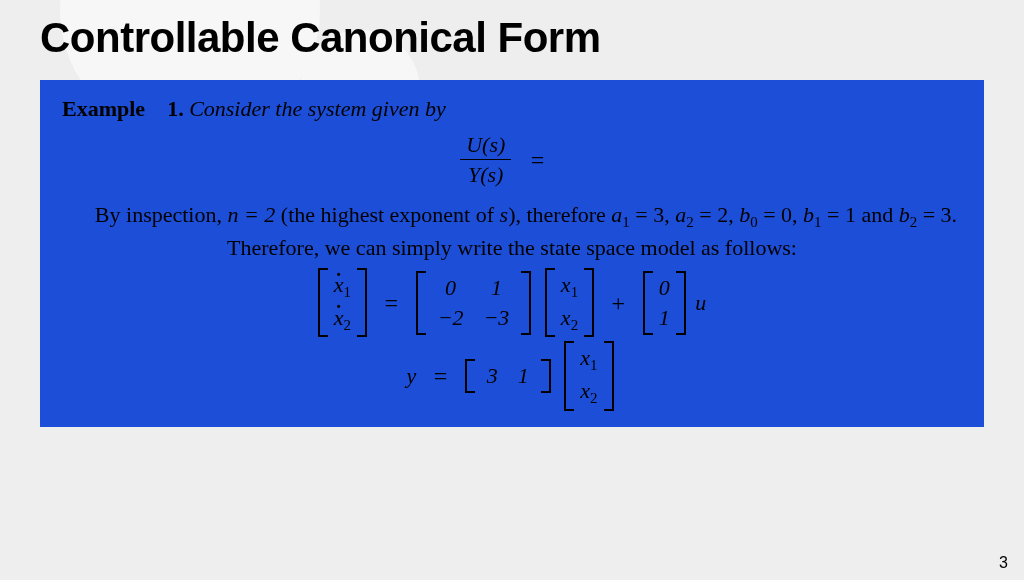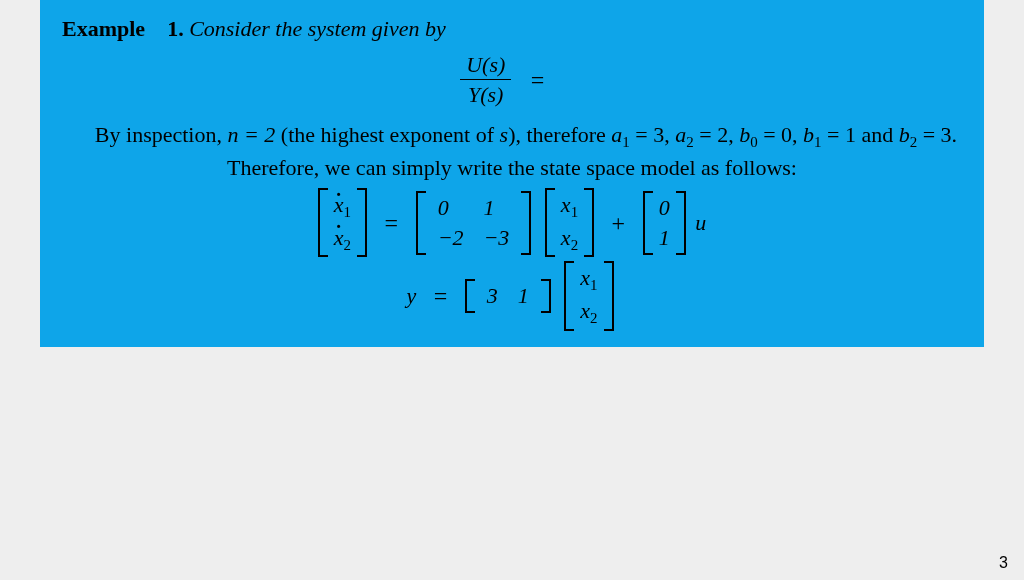--- a/index.html
+++ b/index.html
@@ -34,21 +34,21 @@
   h1.title {
     font-family: 'Arial Black', Arial, sans-serif;
     font-weight: 900;
     font-size: 42px;
     letter-spacing: -0.5px;
     color: #000;
     margin: 14px 0 18px 0;
   }
 
   .content-box {
-    background: #0ea5e9;
+    background: #1d4ed8;
     padding: 14px 22px 12px 22px;
     font-size: 22px;
     line-height: 1.35;
     color: #000;
   }
 
   .ex-line { margin-bottom: 4px; }
   .ex-label { font-weight: bold; font-style: normal; }
   .ex-num   { font-weight: bold; font-style: normal; }
   .ex-text  { font-style: italic; }
@@ -88,21 +88,21 @@
     content: "";
     position: absolute;
     top: 0; bottom: 0;
     width: 8px;
     border-top: 2px solid #000;
     border-bottom: 2px solid #000;
   }
   .mat::before { left: 0;  border-left: 2px solid #000; }
   .mat::after  { right: 0; border-right: 2px solid #000; }
   .mat table { border-collapse: collapse; }
-  .mat td { padding: 0 10px; text-align: left; font-style: italic; margin-top: 20px; }
+  .mat td { padding: 0 10px; text-align: center; font-style: italic; margin-top: 20px; }
   .mat.onecol td { padding: 0 4px; }
   .dot { position: relative; }
   .dot::before {
     content: "·";
     position: absolute;
     left: 50%; transform: translateX(-50%);
     top: -0.55em;
     font-style: normal;
     font-size: 1.2em;
   }
@@ -120,20 +120,21 @@
   }
 </style>
 </head>
 <body>
 
 <div class="bg-circle c1"></div>
 <div class="bg-circle c2"></div>
 
 <div class="slide">
 
+  <h1 class="title">Controllable Canonical Form</h1>
 
   <div class="content-box">
 
     <div class="ex-line">
       <span class="ex-label">Example</span>
       &nbsp;&nbsp;
       <span class="ex-num">1.</span>
       <span class="ex-text">Consider the system given by</span>
     </div>
 

